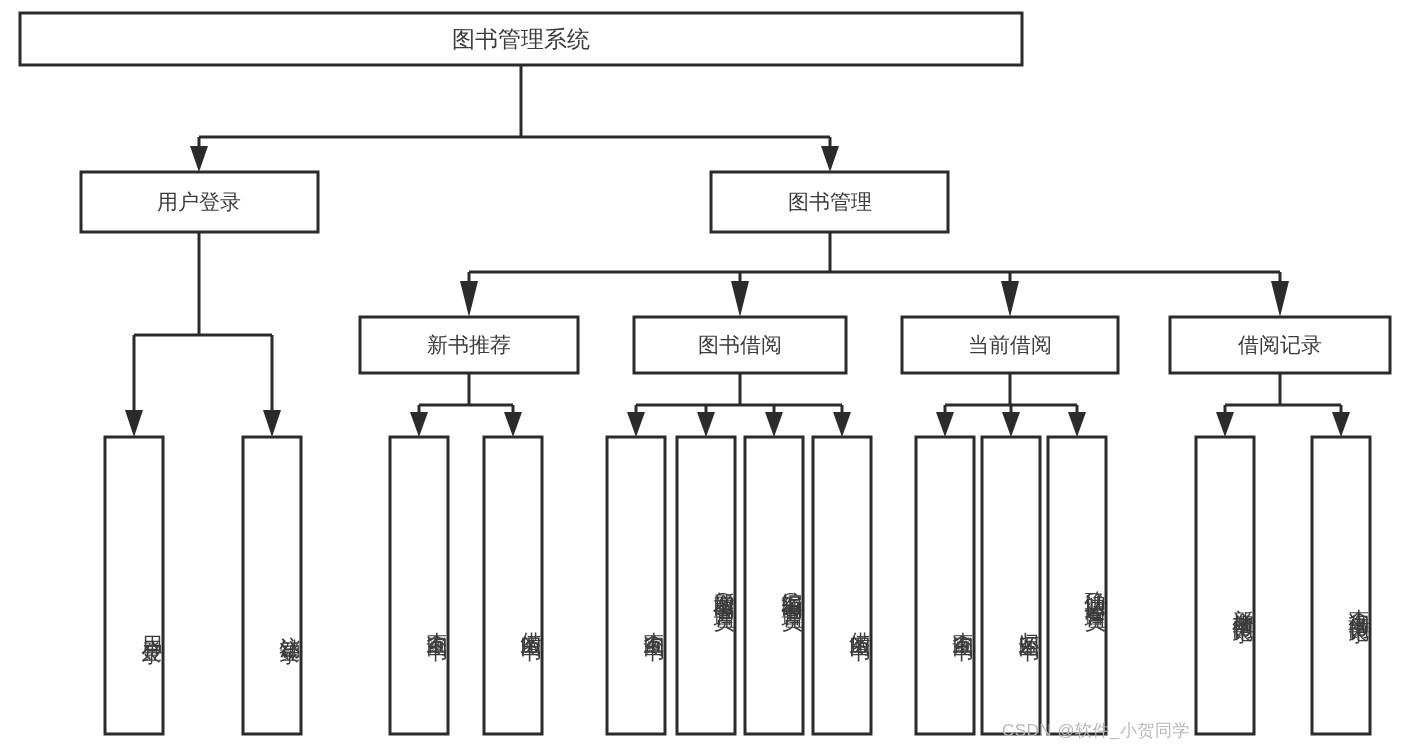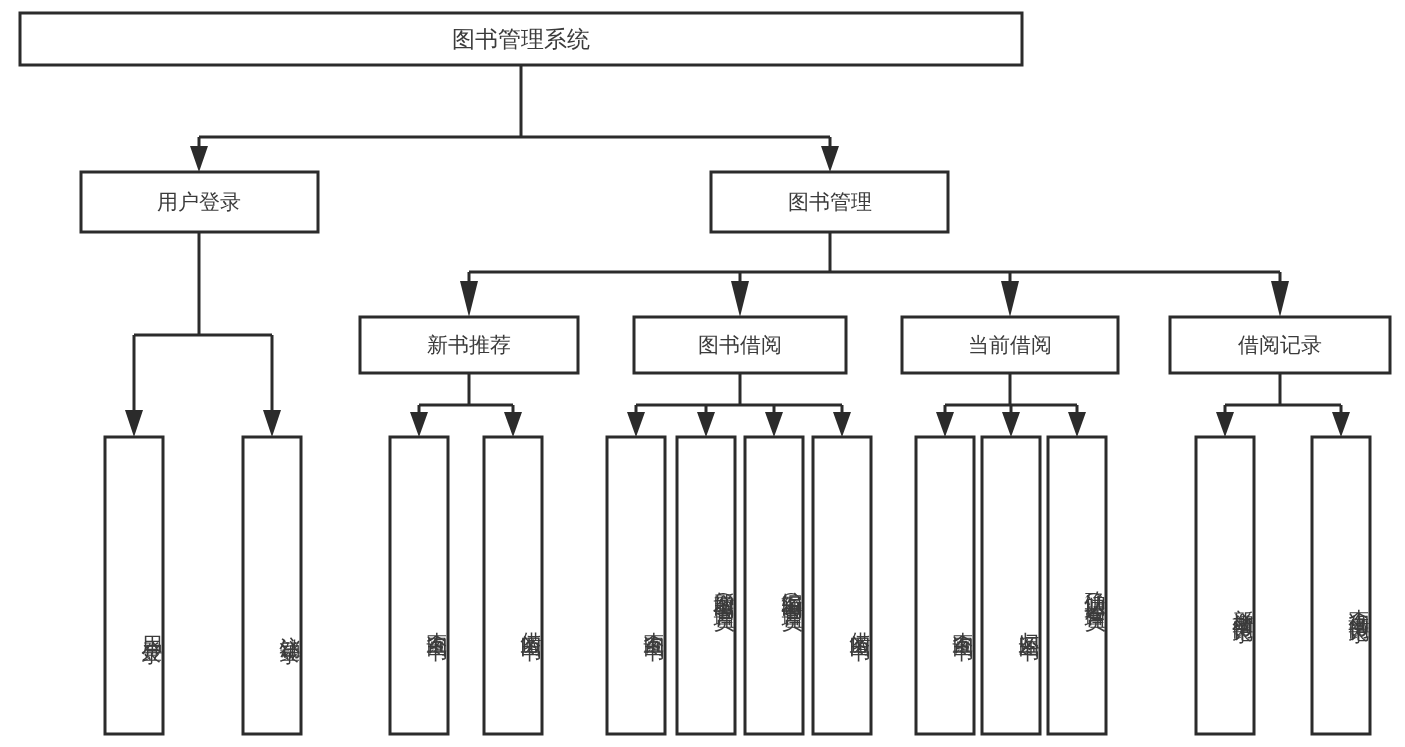--- a/index.html
+++ b/index.html
@@ -218,13 +218,14 @@
   <div class="vlabel" style="left:745px; top:445px; width:58px; height:285px;">编辑图书（管理员）</div>
   <div class="vlabel" style="left:813px; top:510px; width:58px; height:222px;">借阅图书</div>
 
   <div class="vlabel" style="left:916px; top:510px; width:58px; height:222px;">查询图书</div>
   <div class="vlabel" style="left:982px; top:510px; width:58px; height:222px;">归还图书</div>
   <div class="vlabel" style="left:1048px; top:445px; width:58px; height:285px;">确认归还（管理员）</div>
 
   <div class="vlabel" style="left:1196px; top:470px; width:58px; height:262px;">新增借阅记录</div>
   <div class="vlabel" style="left:1312px; top:470px; width:58px; height:262px;">查询借阅记录</div>
 
+  <div class="watermark">CSDN @软件_小贺同学</div>
 </div>
 
 </body></html>

